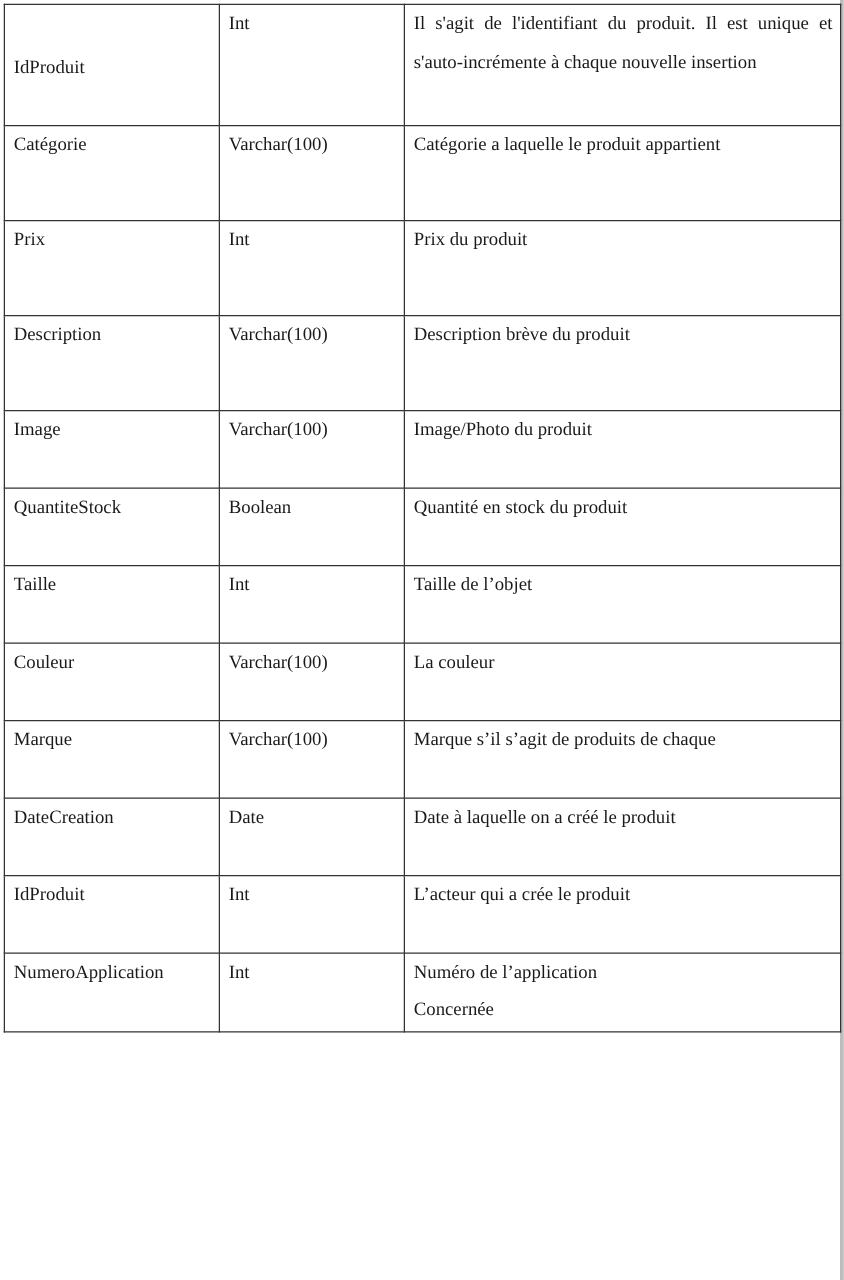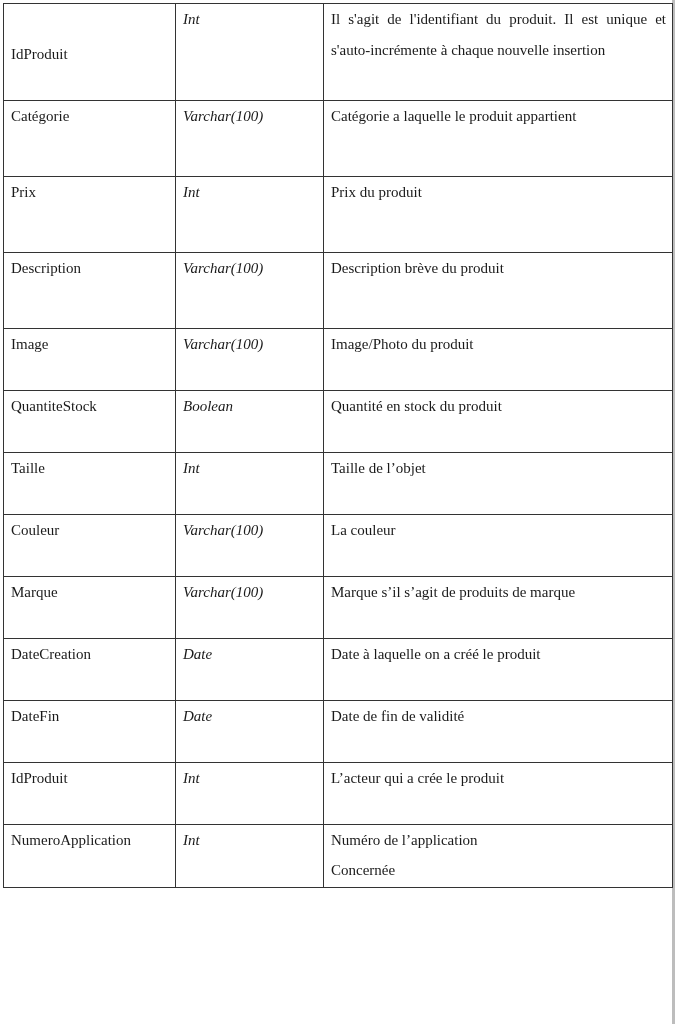--- a/index.html
+++ b/index.html
@@ -18,21 +18,21 @@
       border: 1px solid #333333;
       vertical-align: top;
       padding: 0 6px 0 7px;
       line-height: 30px;
       position: relative;
     }
     col.c1 { width: 172px; }
     col.c2 { width: 148px; }
     col.c3 { width: 349px; }
     td.name { vertical-align: bottom; padding-bottom: 8px; line-height: 20px; }
-    td.type { padding-top: 2px; line-height: 26px; font-style: italic; }
+    td.type { padding-top: 2px; line-height: 26px; }
     td.desc { padding-top: 2px; line-height: 30px; }
     td.desc.justify { text-align: justify; line-height: 31px; }
     .underline { }
     tr.r-first td { height: 92px; }
     tr.r-tall td { height: 75px; }
     tr.r-short td { height: 61px; }
     tr.r-last td { height: 62px; }
     tr.r-first td.name { vertical-align: middle; padding-bottom: 0; padding-top: 4px; }
     .ln { display: block; }
   </style>
@@ -84,31 +84,26 @@
       <td class="desc">Taille de l’objet</td>
     </tr>
     <tr class="r-short">
       <td class="name">Couleur</td>
       <td class="type">Varchar(100)</td>
       <td class="desc">La couleur</td>
     </tr>
     <tr class="r-short">
       <td class="name">Marque</td>
       <td class="type">Varchar(100)</td>
-      <td class="desc">Marque s’il s’agit de produits de marque</td>
+      <td class="desc">Marque s’il s’agit de produits de chaque</td>
     </tr>
     <tr class="r-short">
       <td class="name">DateCreation</td>
       <td class="type">Date</td>
       <td class="desc">Date à laquelle on a créé le produit</td>
-    </tr>
-    <tr class="r-short">
-      <td class="name">DateFin</td>
-      <td class="type">Date</td>
-      <td class="desc">Date de fin de validité</td>
     </tr>
     <tr class="r-short">
       <td class="name">IdProduit</td>
       <td class="type">Int</td>
       <td class="desc">L’acteur qui a crée le produit</td>
     </tr>
     <tr class="r-last">
       <td class="name">NumeroApplication</td>
       <td class="type">Int</td>
       <td class="desc">

